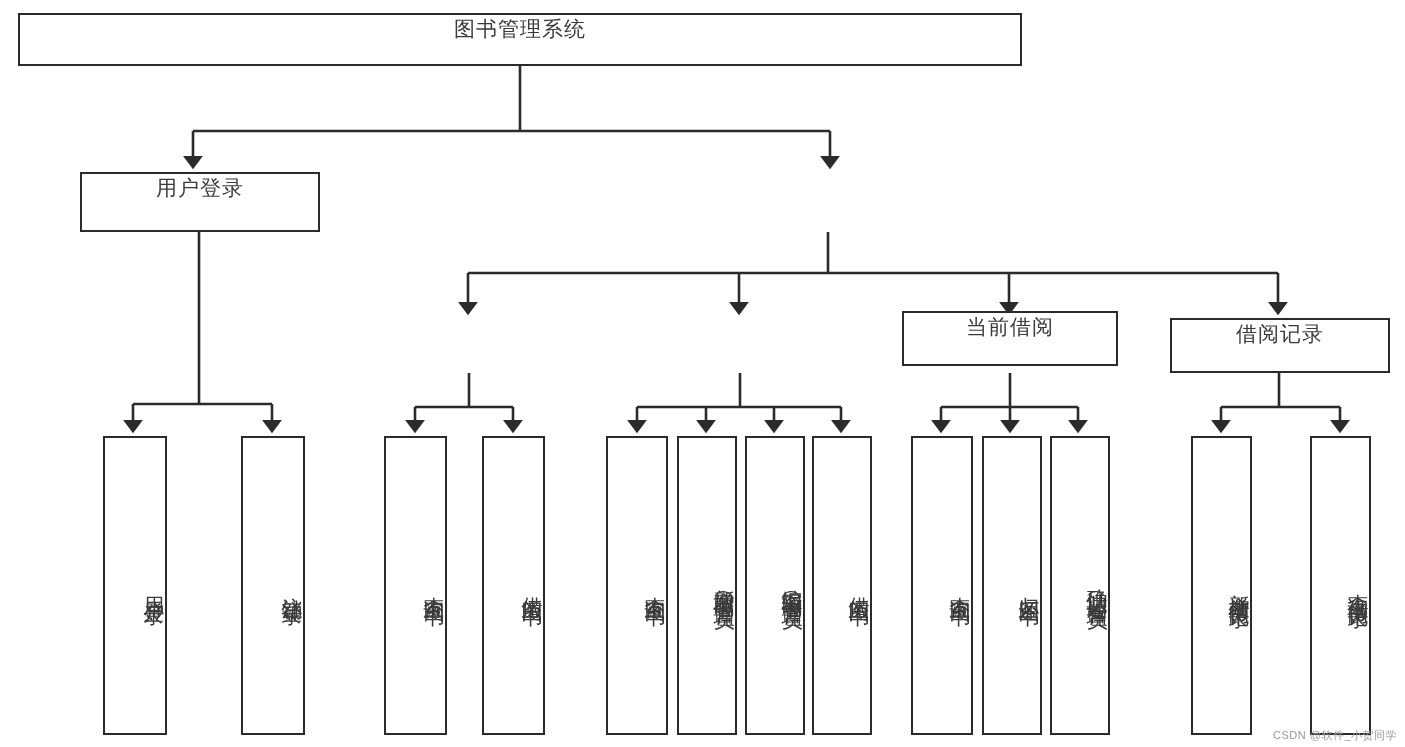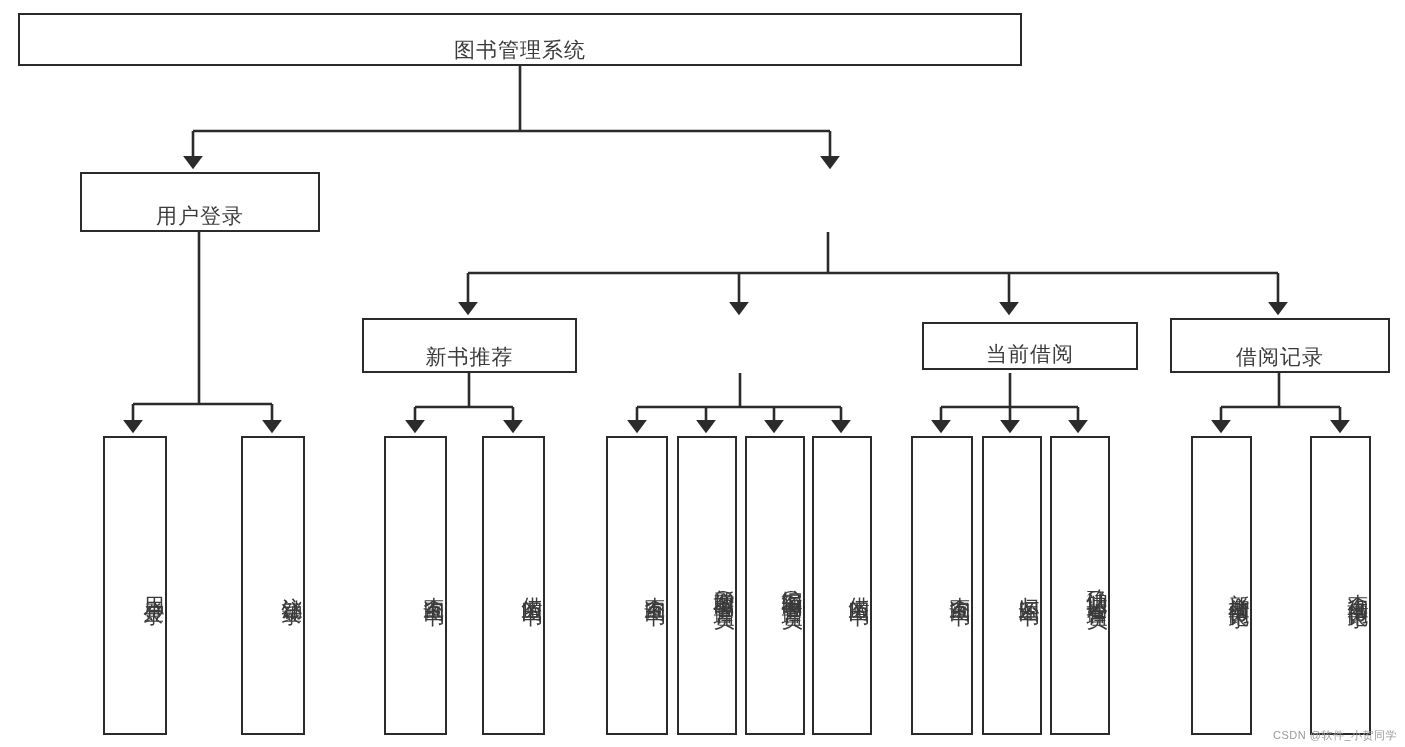--- a/index.html
+++ b/index.html
@@ -23,21 +23,21 @@
     top: 0;
     width: 1405px;
     height: 747px;
   }
   .node {
     position: absolute;
     box-sizing: border-box;
     border: 2.5px solid #2b2b2b;
     background: #ffffff;
     display: flex;
-    align-items: flex-end;
+    align-items: flex-start;
     justify-content: center;
     color: #3a3a3a;
     z-index: 2;
   }
   .node.horiz {
     font-size: 21px;
     letter-spacing: 1px;
   }
   .node.vert {
     writing-mode: vertical-rl;
@@ -122,24 +122,21 @@
   </svg>
 
   <div class="node horiz" style="left:18px; top:13px; width:1004px; height:53px;">
     <span>图书管理系统</span>
   </div>
 
   <div class="node horiz" style="left:80px; top:172px; width:240px; height:60px;">
     <span>用户登录</span>
   </div>
 
-  <div class="node horiz" style="left:362px; top:318px; width:215px; height:55px;">
-    <span>新书推荐</span>
-  </div>
-  <div class="node horiz" style="left:902px; top:322px; width:216px; height:48px;margin-left:20px;">
+  <div class="node horiz" style="left:902px; top:311px; width:216px; height:55px;">
     <span>当前借阅</span>
   </div>
   <div class="node horiz" style="left:1170px; top:318px; width:220px; height:55px;">
     <span>借阅记录</span>
   </div>
 
   <div class="node vert" style="left:103px; top:436px; width:64px; height:299px;">
     <span class="vlabel">用户登录</span>
   </div>
   <div class="node vert" style="left:241px; top:436px; width:64px; height:299px;">

